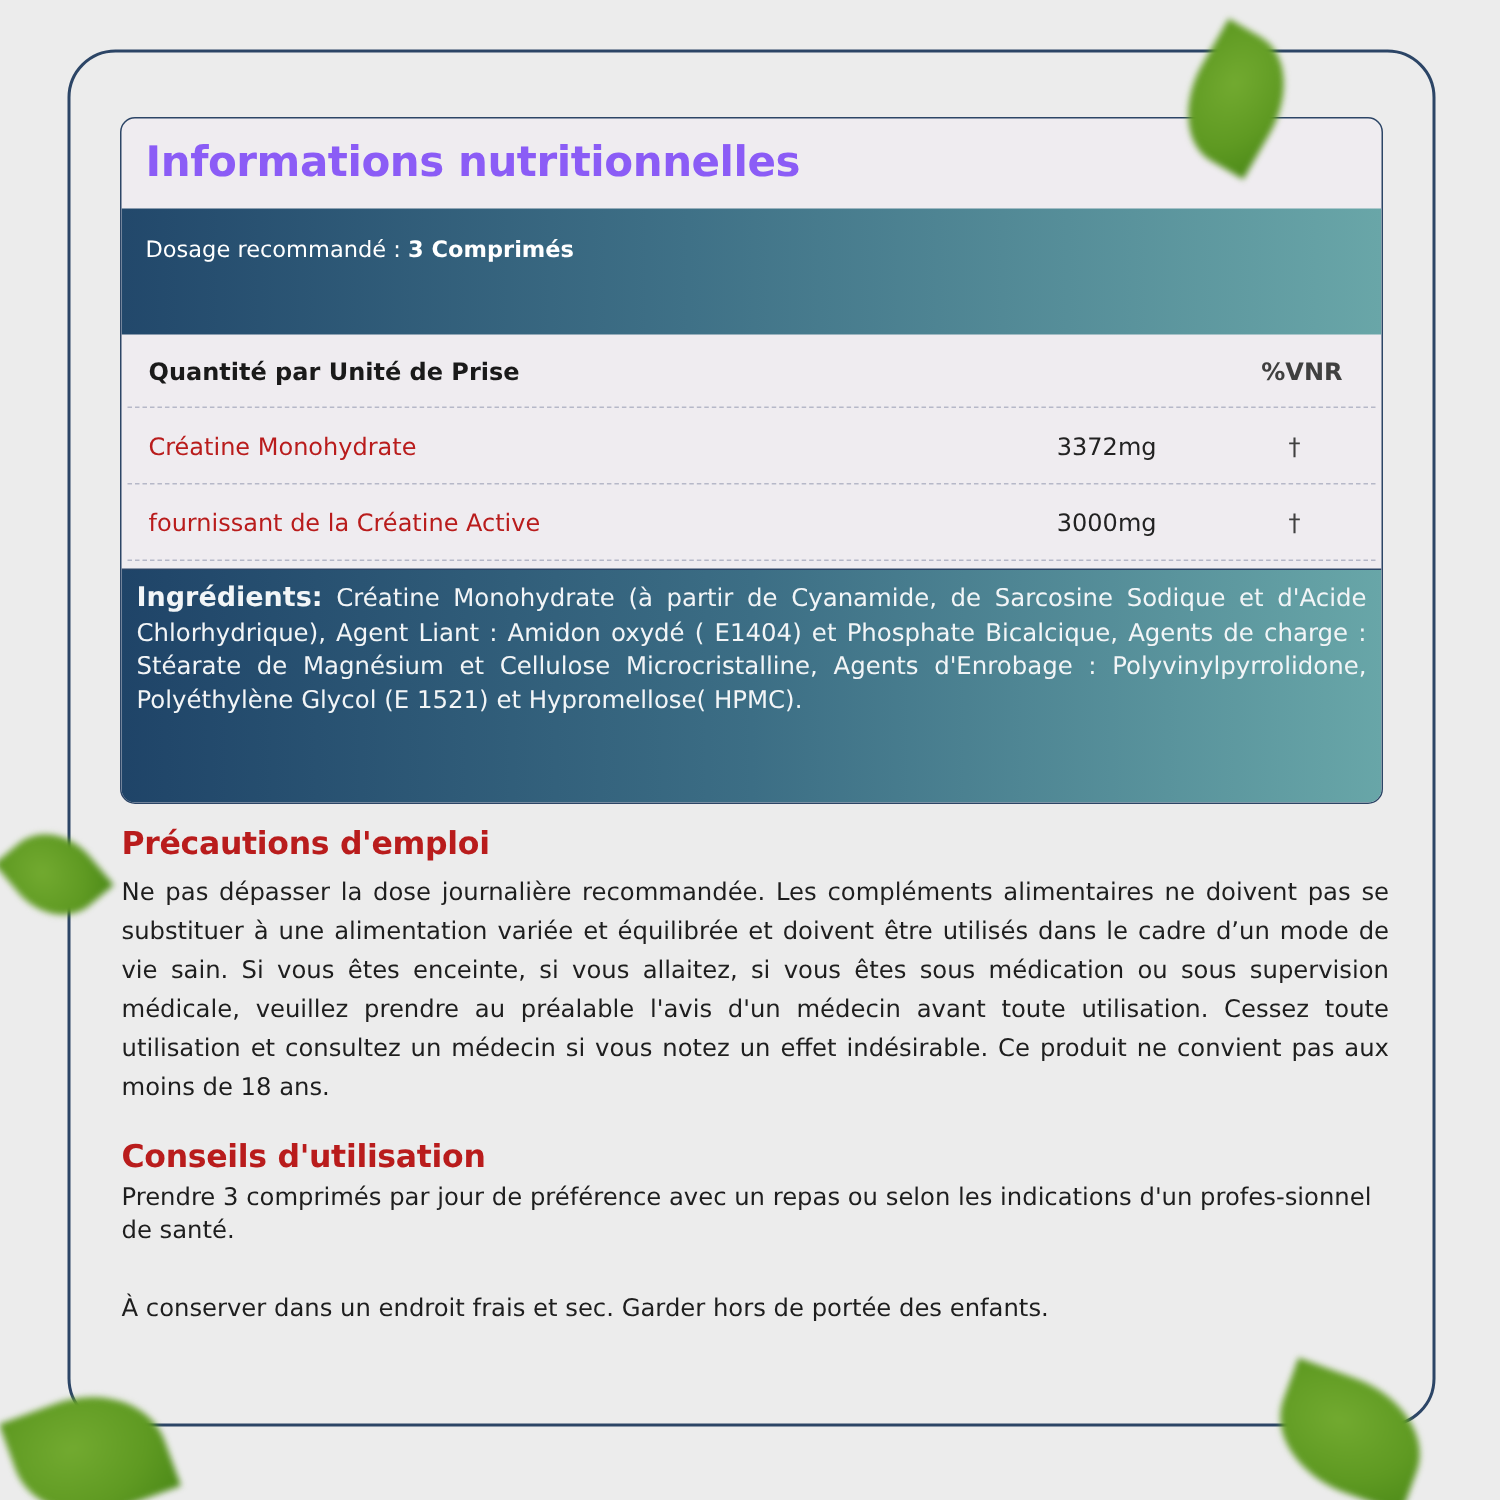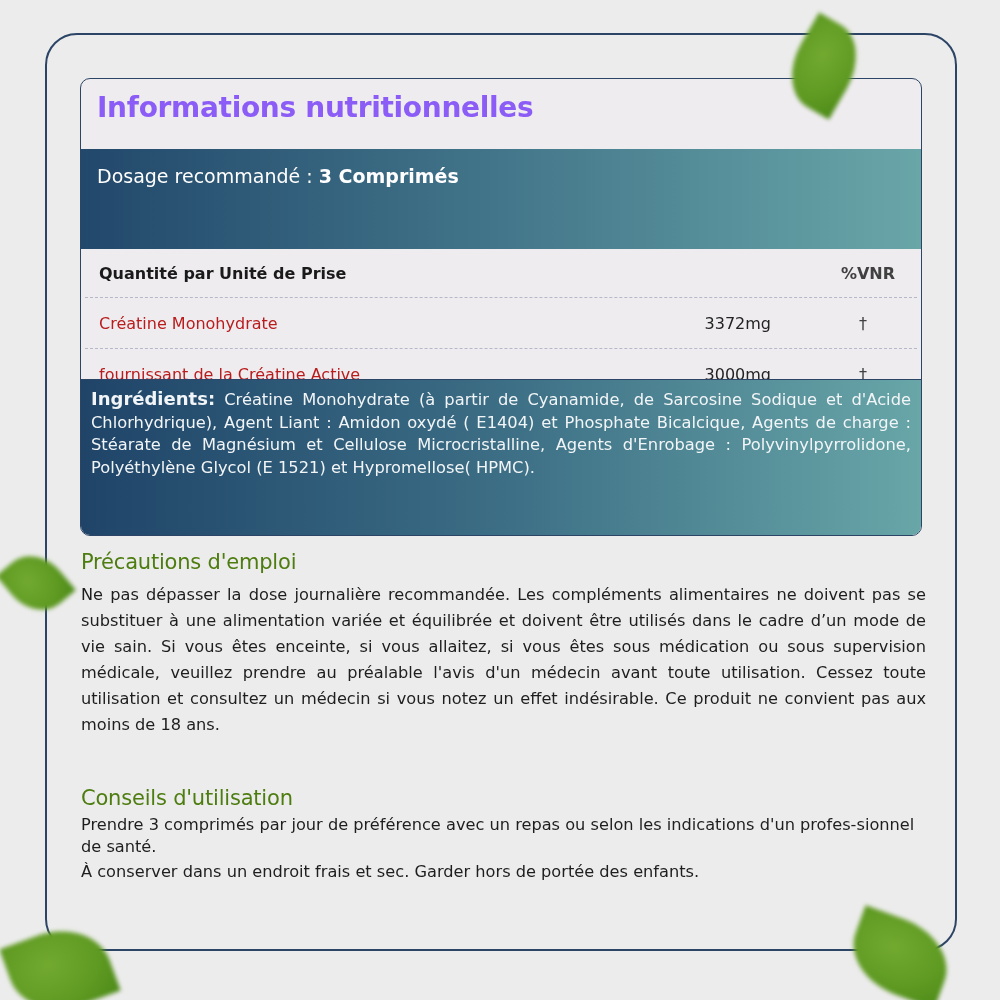--- a/index.html
+++ b/index.html
@@ -13,23 +13,23 @@
 
   .nutri-card {
     position: absolute; left: 80px; top: 78px; width: 842px; height: 458px;
     border: 1.5px solid #2c4566; border-radius: 10px; background: #efecf0; overflow: hidden;
   }
   .card-title {
     height: 60px; padding: 12px 0 0 16px; font-size: 28px; font-weight: bold; color: #8b5cf6;
     letter-spacing: -0.3px;
   }
   .dosage-band {
-    height: 100px; padding: 14px 16px;
+    height: 84px; padding: 14px 16px;
     background: linear-gradient(90deg, #22486b 0%, #3f7187 45%, #69a6a8 100%);
-    color: #ffffff; font-size: 19px; line-height: 26px; margin-top: 10px;
+    color: #ffffff; font-size: 15px; line-height: 26px;
   }
   .dosage-band b { font-weight: bold; }
 
   .table { position: relative; }
   .row {
     position: relative; height: 51px; display: flex; align-items: center;
     border-bottom: 1.5px dashed #b6b8c8; margin: 0 4px;
   }
   .row.header { height: 49px; }
   .row .label { position: absolute; left: 14px; font-size: 16px; color: #b91c1c; }
@@ -41,26 +41,26 @@
 
   .ingredients {
     position: absolute; left: 0; right: 0; bottom: 0; height: 156px;
     background: linear-gradient(90deg, #1f4468 0%, #3c6e85 50%, #68a6a8 100%);
     color: #f2f5f7; padding: 8px 10px; font-size: 16.3px; line-height: 22.5px; text-align: justify;
     border-top: 1.5px solid #2c4566;
   }
   .ingredients b { font-weight: bold; font-size: 18px; }
 
   .section { position: absolute; left: 81px; width: 845px; }
-  .section h2 { font-size: 21px; font-weight: normal; color: #4d7c0f; letter-spacing: -0.2px; }
+  .section h2 { font-size: 21px; font-weight: bold; color: #b91c1c; letter-spacing: -0.2px; }
   .section p { font-size: 16.2px; color: #1e1e1e; }
   .precautions { top: 550px; }
   .precautions h2 { margin-bottom: 8px; }
   .precautions p { line-height: 26px; text-align: justify; }
-  .conseils { top: 759px; margin-top: 27px; }
+  .conseils { top: 759px; }
   .conseils p { line-height: 22px; margin-top: 4px; }
   .conservation { top: 853px; }
   .conservation p { line-height: 22px; margin-top: 8px; }
 
   .leaf {
     position: absolute; border-radius: 0 60% 0 60%;
     background: radial-gradient(ellipse at 40% 40%, #72aa30 0%, #5f9a22 60%, #4c8a18 100%);
     filter: blur(2px);
   }
   .leaf-top-right { left: 793px; top: 22px; width: 62px; height: 88px; transform: rotate(30deg); }

